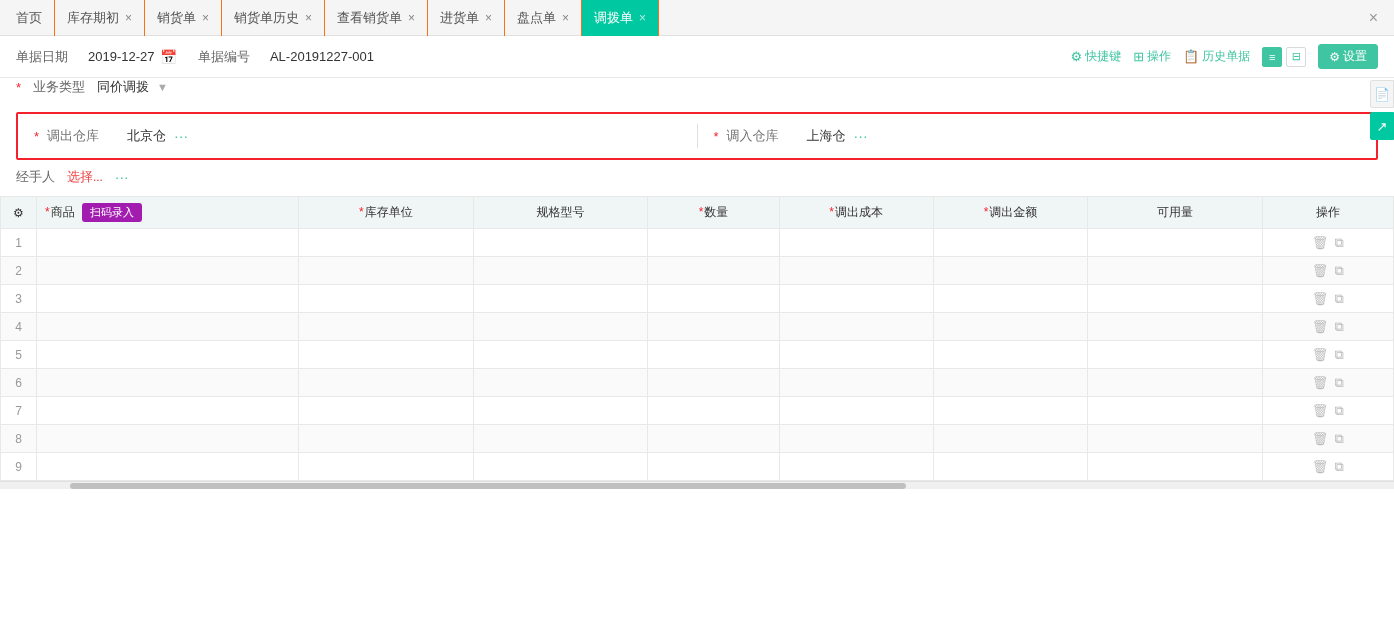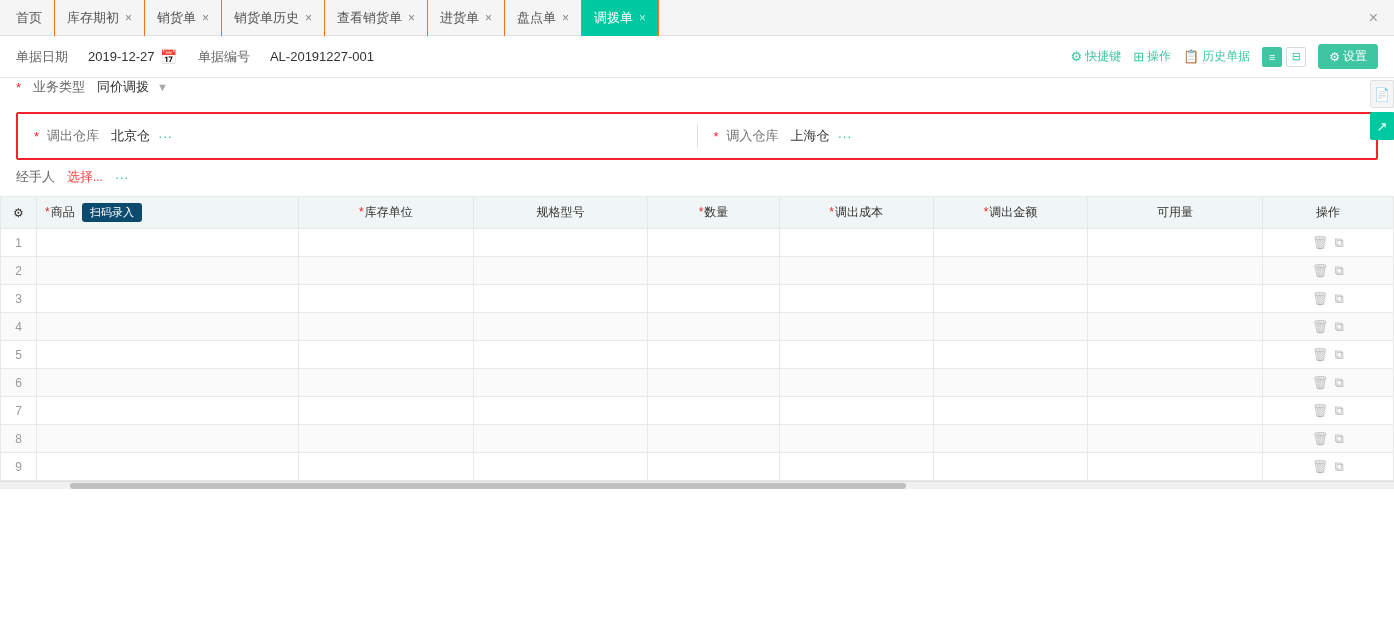--- a/index.html
+++ b/index.html
@@ -121,21 +121,21 @@
       border-radius: 2px;
     }
     .warehouse-group {
       display: flex;
       align-items: center;
       gap: 8px;
       flex: 1;
     }
     .warehouse-label { color: #737373; }
     .required-star { color: #f5222d; }
-    .warehouse-value { color: #333; font-size: 13px; margin-left: 4px; }
+    .warehouse-value { color: #333; font-size: 13px; margin-left: 20px; }
     .more-btn { color: #40c5a2; cursor: pointer; font-size: 14px; }
     .warehouse-divider { width: 1px; height: 24px; background: #e0e0e0; margin: 0 16px; }
 
     
     .biz-row {
       display: flex;
       align-items: center;
       padding: 0 16px 8px 16px;
       gap: 12px;
     }
@@ -188,21 +188,21 @@
     }
     tbody tr:nth-child(even) td { background: #fafafa; }
     .subtotal-row td { background: #fffbe6; font-weight: normal; color: #333; }
     .row-num { color: #999; font-size: 12px; }
     .col-action { display: flex; align-items: center; justify-content: center; gap: 6px; }
     .icon-delete { color: #bbb; cursor: pointer; font-size: 13px; }
     .icon-copy { color: #bbb; cursor: pointer; font-size: 13px; }
 
     
     .scan-btn {
-      background: #0c4a6e;
+      background: #a21caf;
       color: #fff;
       border: none;
       padding: 2px 8px;
       border-radius: 3px;
       font-size: 11px;
       cursor: pointer;
       margin-left: 4px;
     }
 
     

